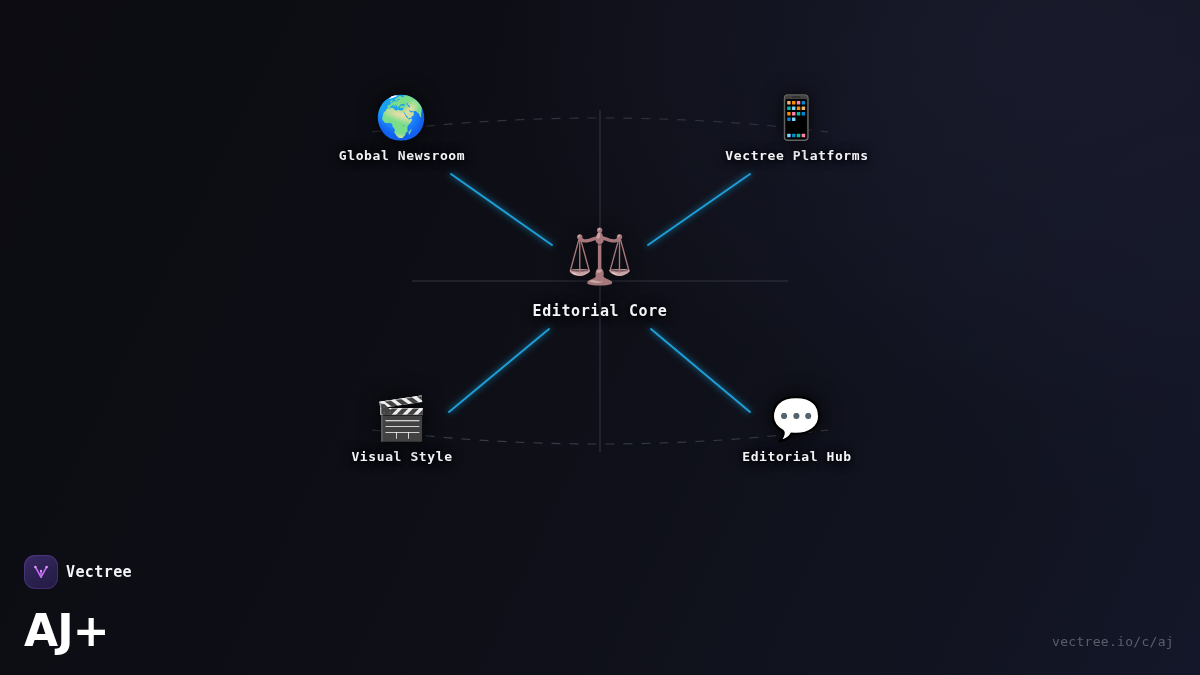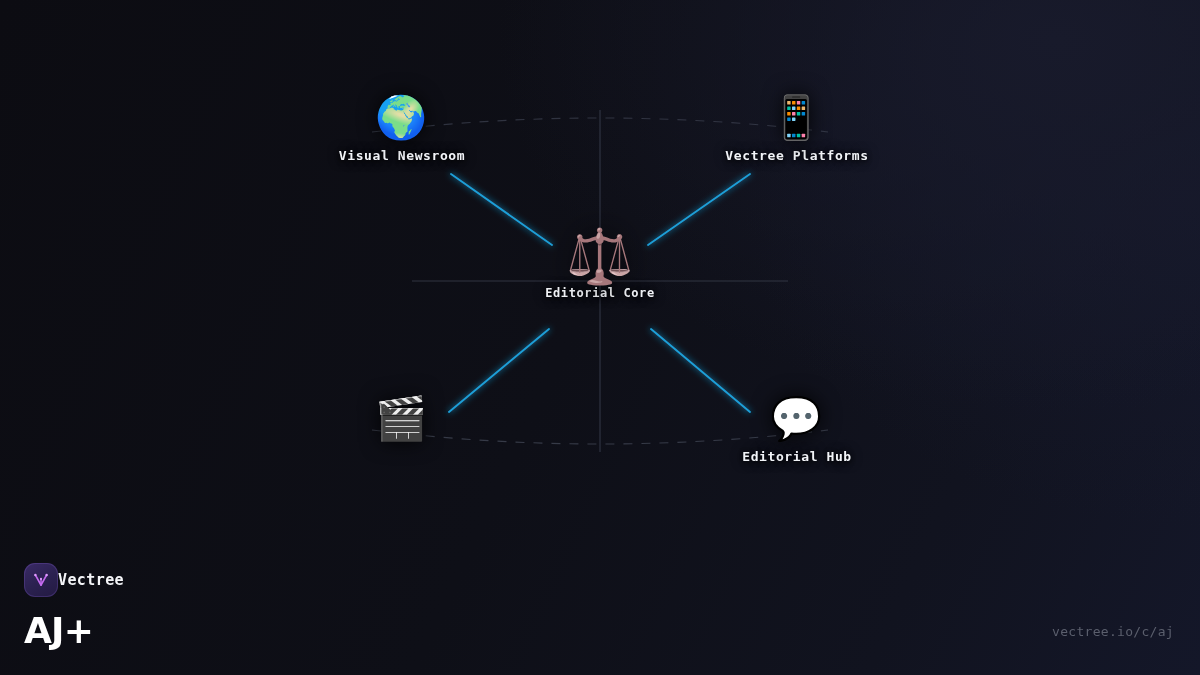--- a/index.html
+++ b/index.html
@@ -61,65 +61,65 @@
   }
 
   .node-center .node-icon {
     font-size: 54px;
     line-height: 58px;
     height: 58px;
     
     filter: drop-shadow(0 0 14px rgba(0,0,0,0.9)) hue-rotate(158deg) saturate(0.62) brightness(1.04);
   }
   .node-center .node-label {
-    margin-top: 0;
-    font-size: 12px;
+    margin-top: 16px;
+    font-size: 15px;
   }
 
   
   #brand {
     position: absolute;
     left: 24px;
     bottom: 26px;
   }
   #brand-row {
     display: flex;
     align-items: center;
-    gap: 0;
+    gap: 8px;
   }
   #brand-logo {
     width: 34px;
     height: 34px;
     border-radius: 11px;
     background: linear-gradient(150deg, #3a2a66 0%, #2b2150 52%, #231a42 100%);
     box-shadow: inset 0 0 0 1px rgba(150,110,230,0.22);
     display: flex;
     align-items: center;
     justify-content: center;
   }
   #brand-name {
     font-family: "DejaVu Sans Mono", "Liberation Mono", monospace;
     font-size: 15px;
     font-weight: bold;
     color: #f4f5f8;
     letter-spacing: 0.4px;
   }
   #brand-title {
-    margin-top: 16px;
+    margin-top: 24px;
     font-family: "DejaVu Sans", "Liberation Sans", sans-serif;
-    font-size: 36px;
+    font-size: 44px;
     font-weight: bold;
     color: #ffffff;
     letter-spacing: -0.8px;
     line-height: 36px;
   }
   #site-url {
     position: absolute;
     right: 26px;
-    bottom: 36px;
+    bottom: 26px;
     font-family: "DejaVu Sans Mono", "Liberation Mono", monospace;
     font-size: 13px;
     color: #5b5f6d;
     letter-spacing: 0.3px;
   }
 </style>
 </head>
 <body>
 
 <div id="canvas">
@@ -144,35 +144,36 @@
     <g filter="url(#edgeGlow)">
       <line x1="451" y1="174" x2="552" y2="245" stroke="#1e9fd8" stroke-width="1.9" stroke-linecap="round"></line>
       <line x1="750" y1="174" x2="648" y2="245" stroke="#1e9fd8" stroke-width="1.9" stroke-linecap="round"></line>
       <line x1="449" y1="412" x2="549" y2="329" stroke="#1e9fd8" stroke-width="1.9" stroke-linecap="round"></line>
       <line x1="750" y1="412" x2="651" y2="329" stroke="#1e9fd8" stroke-width="1.9" stroke-linecap="round"></line>
     </g>
   </svg>
 
   <div class="node" style="left:402px; top:94px;">
     <span class="node-icon">🌍</span>
-    <span class="node-label">Visual Newsroom</span>
+    <span class="node-label">Global Newsroom</span>
   </div>
 
   <div class="node" style="left:797px; top:94px;">
     <span class="node-icon">📱</span>
     <span class="node-label">Vectree Platforms</span>
   </div>
 
   <div class="node node-center" style="left:600px; top:228px;">
     <span class="node-icon">⚖️</span>
     <span class="node-label">Editorial Core</span>
   </div>
 
   <div class="node" style="left:402px; top:395px;">
     <span class="node-icon">🎬</span>
+    <span class="node-label">Visual Style</span>
   </div>
 
   <div class="node" style="left:797px; top:395px;">
     <span class="node-icon">💬</span>
     <span class="node-label">Editorial Hub</span>
   </div>
 
   <div id="brand">
     <div id="brand-row">
       <div id="brand-logo">

